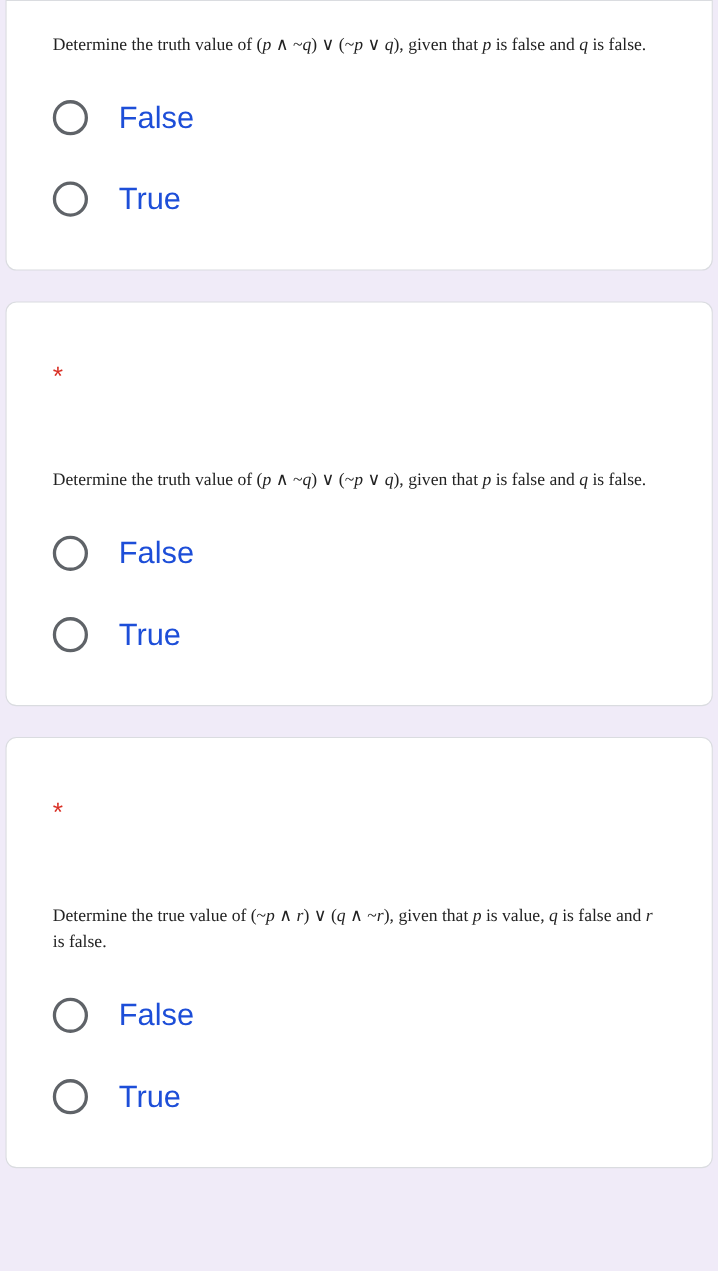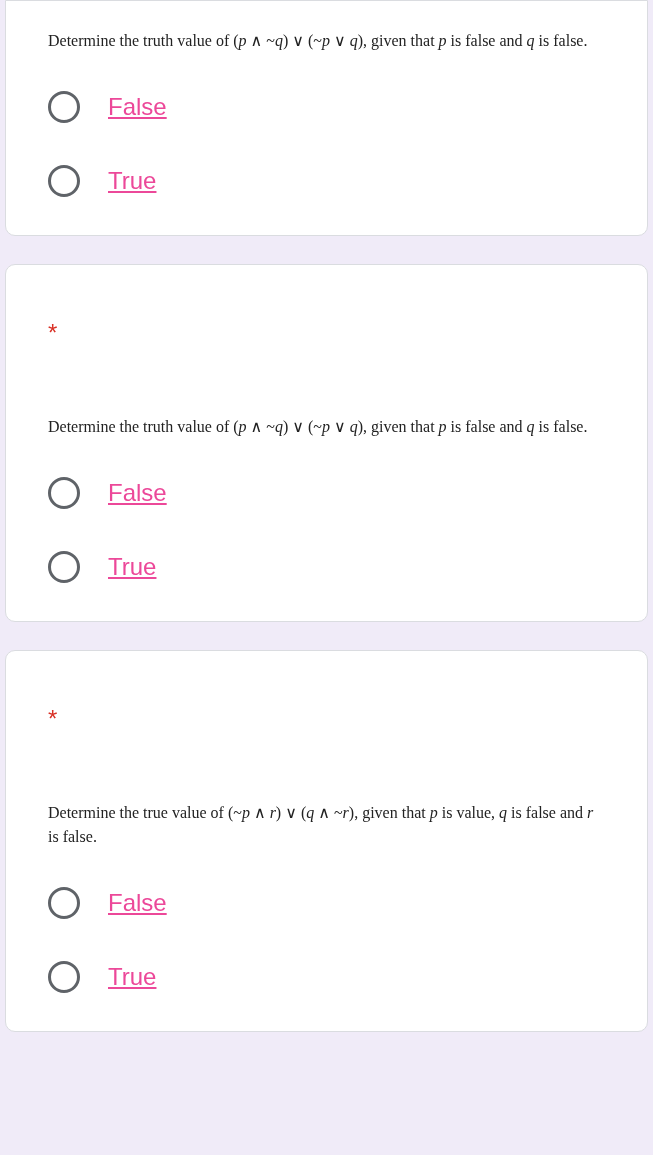--- a/index.html
+++ b/index.html
@@ -7,21 +7,21 @@
       font-family: Arial, Helvetica, sans-serif;
       background: #f0ebf8;
       padding: 0;
       width: 653px;
     }
     .card {
       background: #fff;
       border: 1px solid #dadce0;
       border-radius: 10px;
       margin: 0 5px 28px 5px;
-      padding: 28px 42px 38px 42px;
+      padding: 28px 42px 48px 42px;
     }
     .card.first {
       border-top-left-radius: 0;
       border-top-right-radius: 0;
       margin-top: 0;
     }
     .required-mark {
       color: #d93025;
       font-size: 24px;
       font-weight: 400;
@@ -48,24 +48,23 @@
     .option:last-child { margin-bottom: 0; }
     .radio {
       width: 32px;
       height: 32px;
       border: 3px solid #5f6368;
       border-radius: 50%;
       flex: 0 0 32px;
       margin-right: 28px;
     }
     .option-label {
-      font-size: 24px;
-      color: #ec4899;
+      font-size: 28px;
+      color: #1d4ed8;
       font-family: Arial, Helvetica, sans-serif;
-      text-decoration: underline;
     }
   </style>
 </head>
 <body>
 
 <div class="card first">
   <p class="prompt">
     <span>Determine the truth value of (</span><span class="it">p</span><span> ∧ ~</span><span class="it">q</span><span>) ∨ (~</span><span class="it">p</span><span> ∨ </span><span class="it">q</span><span>), given that </span><span class="it">p</span><span> is false and </span><span class="it">q</span><span> is false.</span>
   </p>
   <div class="option">

